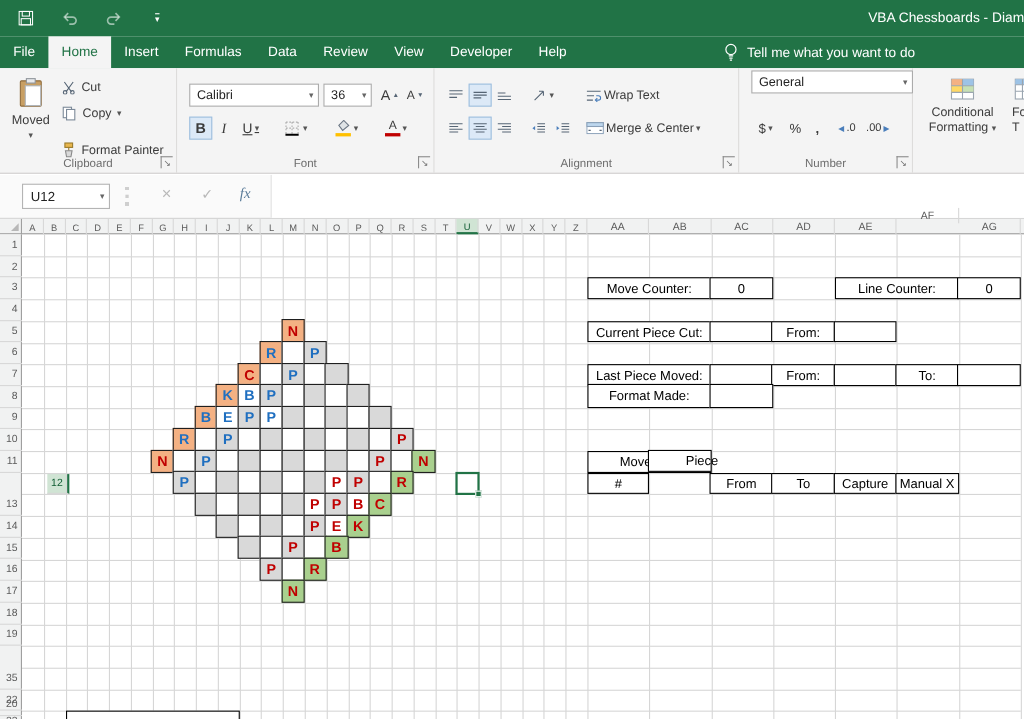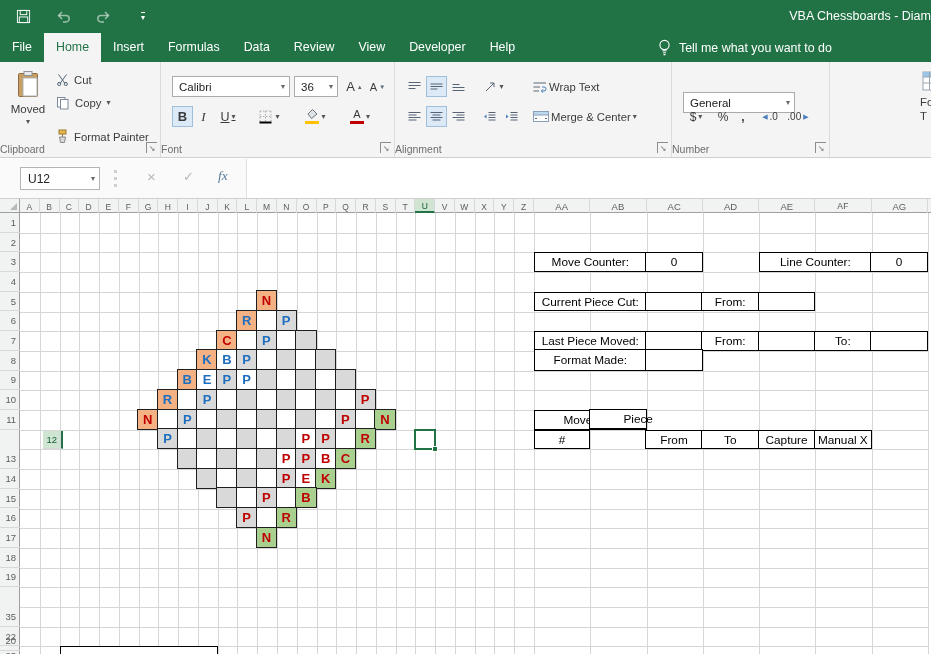--- a/index.html
+++ b/index.html
@@ -13,21 +13,21 @@
   .title{position:absolute;right:0;top:0;height:33px;line-height:33px;font-size:12.5px;color:#fff;white-space:nowrap}
   
   .tabbar{position:absolute;left:0;top:33px;width:931px;height:29px;background:#217346}
   #tabs{display:flex;height:29px}
   .tab{height:29px;line-height:29px;padding:0 12px;font-size:12.4px;color:#fff;white-space:nowrap}
   .tab.active{background:#f4f4f4;color:#217346}
   .tellme{position:absolute;left:658px;top:0;height:29px;display:flex;align-items:center;gap:8px;color:#fff;font-size:12.4px;white-space:nowrap}
   
   .ribbon{position:absolute;left:0;top:62px;width:931px;height:96px;background:#f4f4f4;border-bottom:1px solid #d0cece}
   .grp{position:absolute;top:0;height:95px;border-right:1px solid #dddcdb}
-  .grp-label{position:absolute;left:0;right:0;bottom:2px;text-align:left;font-size:10.5px;color:#6e6e6e}
+  .grp-label{position:absolute;left:0;right:0;bottom:2px;text-align:center;font-size:10.5px;color:#6e6e6e}
   .launcher{position:absolute;right:3px;bottom:4px;width:11px;height:11px;border-top:1px solid #8c8c8c;border-left:1px solid #8c8c8c;font-size:8px;line-height:11px;text-align:center;color:#6e6e6e}
   .paste-btn{position:absolute;left:5px;top:4px;width:46px;height:86px;display:flex;flex-direction:column;align-items:center;padding-top:5px;gap:3px;font-size:11.5px;color:#3b3b3b}
   .caret{font-size:8px;color:#555;line-height:7px}
   .sbtn{position:absolute;left:56px;height:21px;display:flex;align-items:center;gap:5px;font-size:11.3px;color:#3b3b3b;white-space:nowrap}
   .combo{position:absolute;height:21px;background:#fff;border:1px solid #ababab;display:flex;align-items:center;justify-content:space-between;padding:0 4px 0 6px;font-size:11.5px;color:#222;white-space:nowrap}
   .combo .caret{color:#666}
   .tbtn{position:absolute;height:21px;display:flex;align-items:center;justify-content:center;gap:2px;font-size:12px;color:#3b3b3b}
   .tbtn.active{background:#dce9f7;border:1px solid #9fbfdd}
   .bold-b{font-weight:bold;font-size:13px}
   .italic-i{font-style:italic;font-family:"Liberation Serif",serif;font-size:13px}
@@ -272,21 +272,21 @@
           <path d="M4 7.5 L2 7.5 M14 7.5 L12 7.5" stroke="#566575"></path>
         </svg>
       <span style="font-size:11.3px">Merge &amp; Center</span>
       <span class="caret">▾</span>
     </div>
     <div class="grp-label">Alignment</div>
     <div class="launcher">↘</div>
   </div>
 
   <div class="grp" style="left:672px;width:158px">
-    <div class="combo" style="left:11px;top:30px;width:112px">
+    <div class="combo" style="left:11px;top:2px;width:147px">
       <span>General</span>
         <span class="caret">▾</span>
     </div>
     <div class="tbtn" style="left:11px;top:44px;width:26px">
       <span>$</span>
         <span class="caret">▾</span>
     </div>
     <div class="tbtn" style="left:41px;top:44px;width:20px">
       <span>%</span>
     </div>
@@ -299,20 +299,32 @@
     </div>
     <div class="tbtn" style="left:113px;top:44px;width:26px;font-size:10px">
       <span>.00</span>
         <span style="font-size:7px;color:#4a7ebb">▶</span>
     </div>
     <div class="grp-label">Number</div>
     <div class="launcher">↘</div>
   </div>
 
   <div class="grp" style="left:830px;width:101px;border-right:none">
+    <div class="bigbtn" style="left:6px;top:2px;width:78px">
+      <svg width="26" height="26" viewBox="0 0 26 26">
+          <rect x="3" y="4" width="20" height="18" fill="#fff" stroke="#9aa5b0"></rect>
+          <rect x="3" y="4" width="10" height="6" fill="#f4b183"></rect>
+          <rect x="13" y="4" width="10" height="6" fill="#9dc3e6"></rect>
+          <rect x="3" y="10" width="10" height="6" fill="#ffd966"></rect>
+          <rect x="13" y="10" width="10" height="6" fill="#c6e0b4"></rect>
+          <path d="M3 10 H23 M3 16 H23 M13 4 V22" stroke="#9aa5b0" fill="none"></path>
+        </svg>
+      <span>Conditional</span>
+      <span><span>Formatting</span> <span class="caret">▾</span></span>
+    </div>
     <div class="bigbtn" style="left:88px;top:2px;width:70px;align-items:flex-start;padding-left:2px">
       <svg width="26" height="26" viewBox="0 0 26 26">
           <rect x="3" y="4" width="20" height="18" fill="#fff" stroke="#9aa5b0"></rect>
           <rect x="3" y="4" width="20" height="5" fill="#9dc3e6"></rect>
           <path d="M3 9 H23 M3 15 H23 M9.5 4 V22 M16.5 4 V22" stroke="#9aa5b0" fill="none"></path>
         </svg>
       <span>Fo</span>
       <span>T</span>
     </div>
   </div>
@@ -358,21 +370,21 @@
     <div class="colhdr" style="left: 435.154px; top: 199px; width: 19.7692px; height: 14px; font-size: 8.5px;">V</div>
     <div class="colhdr" style="left: 454.923px; top: 199px; width: 19.7692px; height: 14px; font-size: 8.5px;">W</div>
     <div class="colhdr" style="left: 474.692px; top: 199px; width: 19.7692px; height: 14px; font-size: 8.5px;">X</div>
     <div class="colhdr" style="left: 494.462px; top: 199px; width: 19.7692px; height: 14px; font-size: 8.5px;">Y</div>
     <div class="colhdr" style="left: 514.231px; top: 199px; width: 19.7692px; height: 14px; font-size: 8.5px;">Z</div>
     <div class="colhdr" style="left: 534px; top: 199px; width: 56.2857px; height: 14px; font-size: 9.5px;">AA</div>
     <div class="colhdr" style="left: 590.286px; top: 199px; width: 56.2857px; height: 14px; font-size: 9.5px;">AB</div>
     <div class="colhdr" style="left: 646.571px; top: 199px; width: 56.2857px; height: 14px; font-size: 9.5px;">AC</div>
     <div class="colhdr" style="left: 702.857px; top: 199px; width: 56.2857px; height: 14px; font-size: 9.5px;">AD</div>
     <div class="colhdr" style="left: 759.143px; top: 199px; width: 56.2857px; height: 14px; font-size: 9.5px;">AE</div>
-    <div class="colhdr" style="left: 815.429px; top: 199px; width: 56.2857px; height: 14px; font-size: 9.5px; font-family: Liberation Mono, monospace;">AF</div>
+    <div class="colhdr" style="left: 815.429px; top: 189px; width: 56.2857px; height: 14px; font-size: 9.5px;">AF</div>
     <div class="colhdr" style="left: 871.714px; top: 199px; width: 56.2857px; height: 14px; font-size: 9.5px;">AG</div>
     <div class="rowhdr" style="left: 0px; top: 213px; width: 20px; height: 19.7px;">1</div>
     <div class="rowhdr" style="left: 0px; top: 232.7px; width: 20px; height: 19.7px;">2</div>
     <div class="rowhdr" style="left: 0px; top: 252.4px; width: 20px; height: 19.7px;">3</div>
     <div class="rowhdr" style="left: 0px; top: 272.1px; width: 20px; height: 19.7px;">4</div>
     <div class="rowhdr" style="left: 0px; top: 291.8px; width: 20px; height: 19.7px;">5</div>
     <div class="rowhdr" style="left: 0px; top: 311.5px; width: 20px; height: 19.7px;">6</div>
     <div class="rowhdr" style="left: 0px; top: 331.2px; width: 20px; height: 19.7px;">7</div>
     <div class="rowhdr" style="left: 0px; top: 350.9px; width: 20px; height: 19.7px;">8</div>
     <div class="rowhdr" style="left: 0px; top: 370.6px; width: 20px; height: 19.7px;">9</div>

